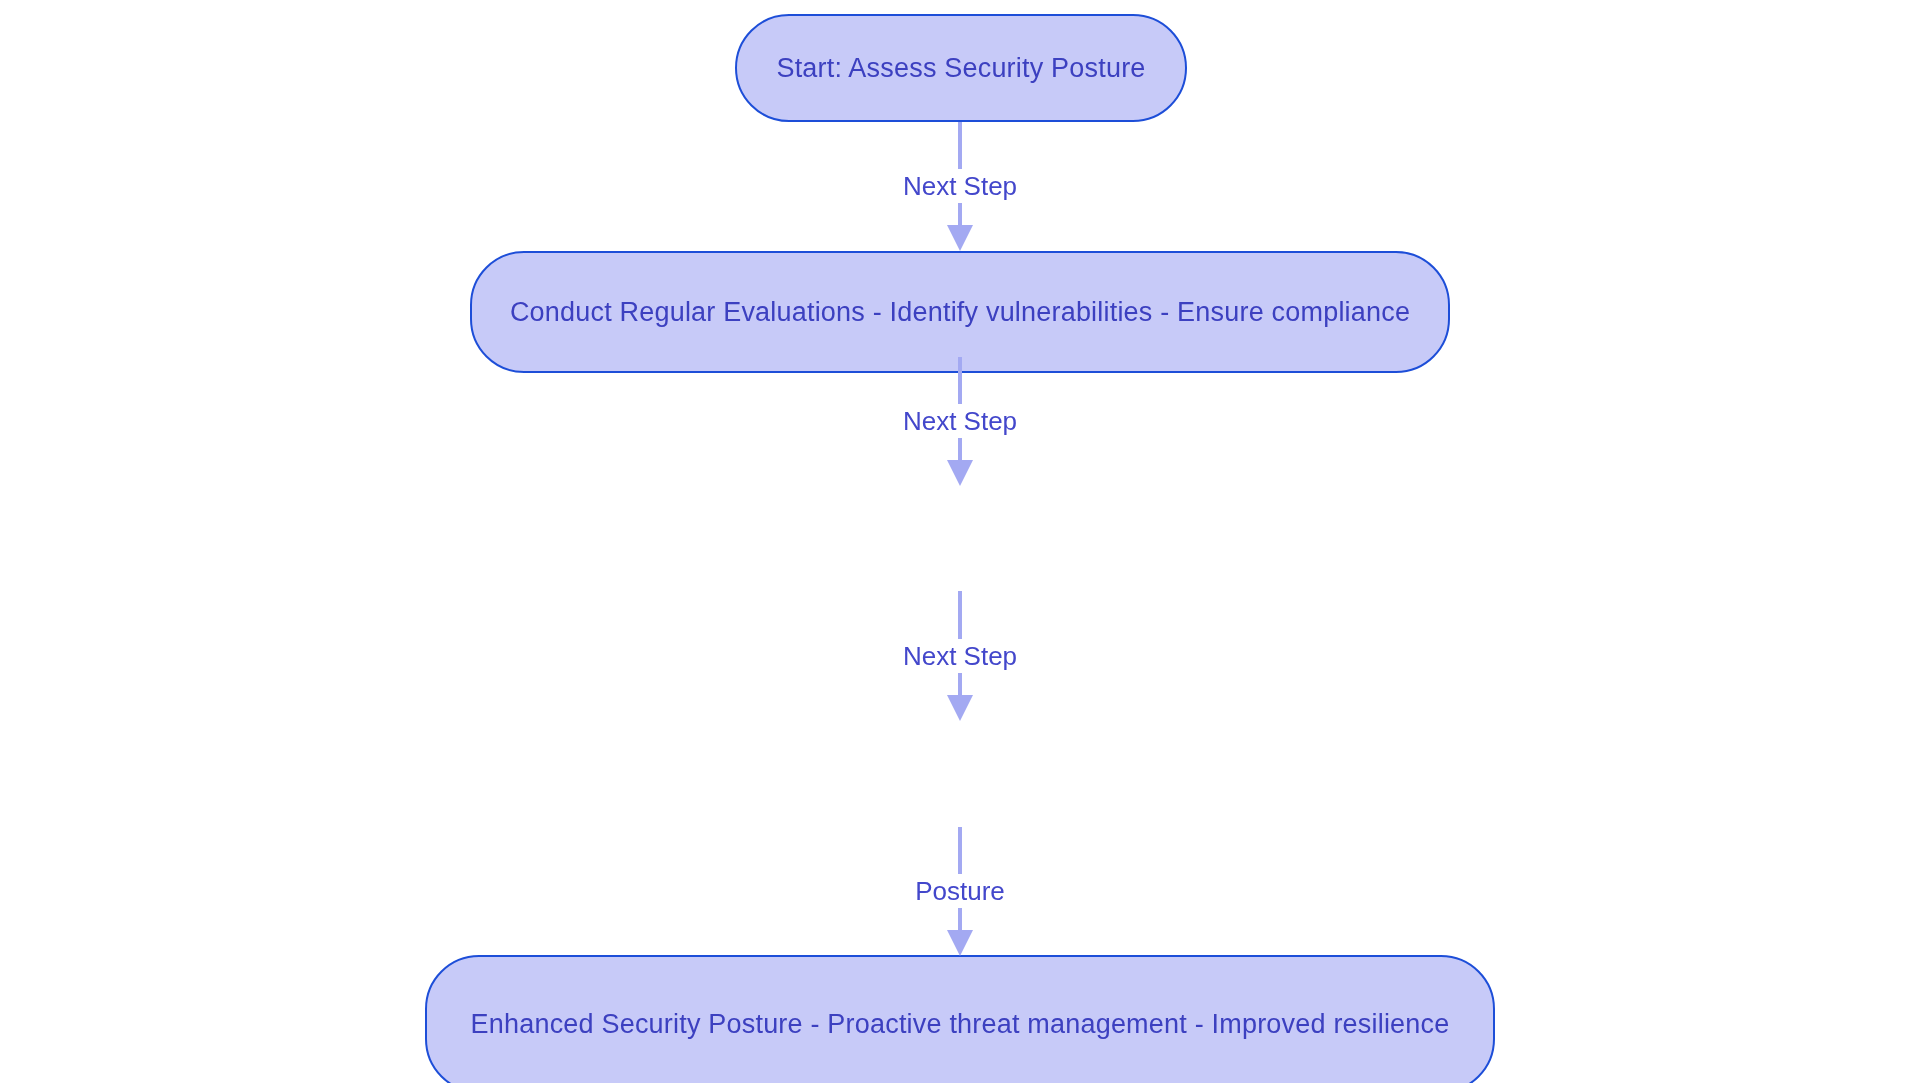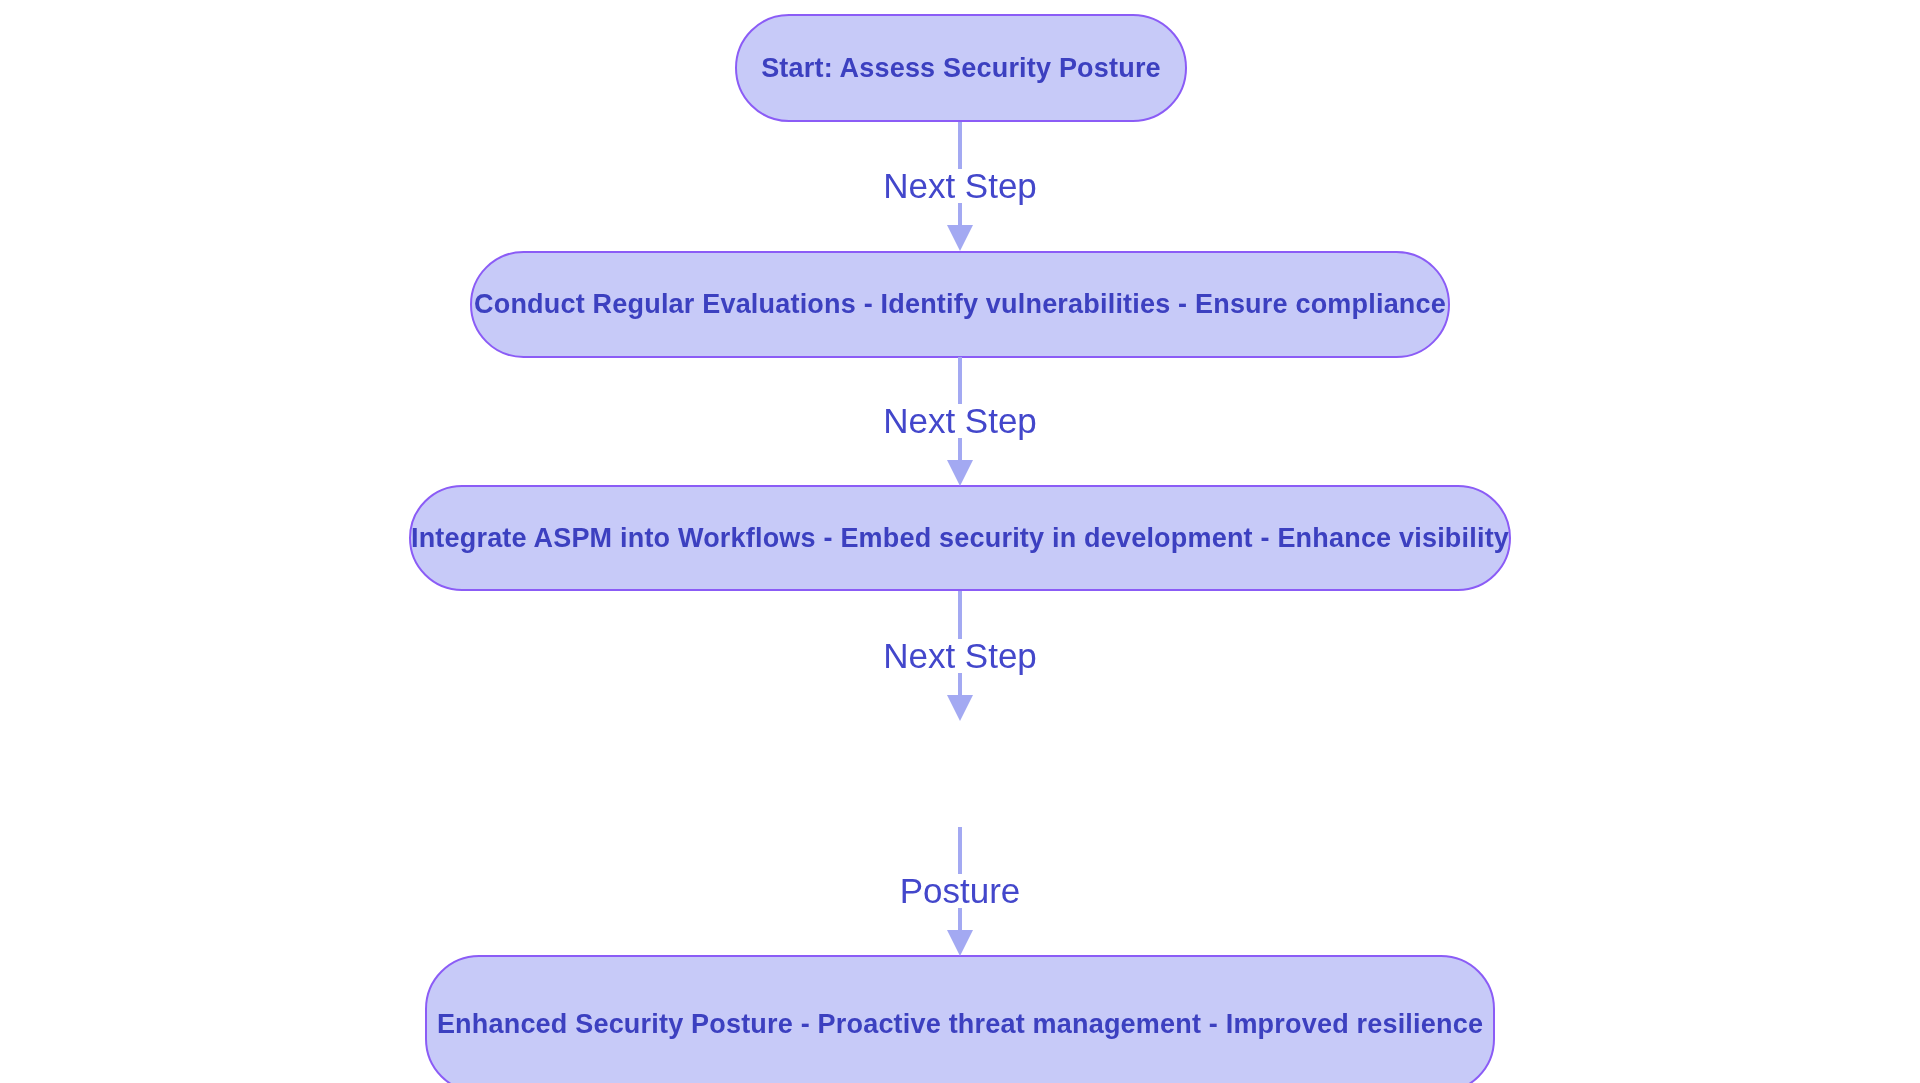--- a/index.html
+++ b/index.html
@@ -7,34 +7,33 @@
     position:relative;
     width:1920px; height:1083px;
     background:#ffffff;
     font-family:"Liberation Sans", sans-serif;
     overflow:hidden;
   }
   .node {
     position:absolute;
     box-sizing:border-box;
     background:#c7caf8;
-    border:2px solid #8b5cf6;
+    border:2px solid #1d4ed8;
     border-radius:54px;
     color:#3c40c0;
     font-size:27px;
     letter-spacing:0.2px;
     display:flex;
     align-items:center;
     justify-content:center;
     text-align:center;
     white-space:nowrap;
-    font-weight:bold;
   }
   .n1 { left:735px; top:14px;  width:452px;  height:108px; }
-  .n2 { left:470px; top:251px; width:980px;  height:107px; }
+  .n2 { left:470px; top:251px; width:980px;  height:122px; }
   .n3 { left:409px; top:485px; width:1102px; height:106px; }
   .n4 { left:391px; top:720px; width:1138px; height:107px; }
   .n5 { left:425px; top:955px; width:1070px; height:138px; }
 
   .edge-line {
     position:absolute;
     left:958px;
     width:4px;
     background:#a3a9f2;
   }
@@ -56,42 +55,39 @@
   .a3 { top:695px; }
   .a4 { top:930px; }
 
   .edge-label {
     position:absolute;
     left:960px;
     transform:translateX(-50%);
     background:#ffffff;
     padding:0 6px;
     color:#4347cb;
-    font-size:35px;
+    font-size:26px;
     line-height:34px;
     white-space:nowrap;
   }
   .l1 { top:169px; }
   .l2 { top:404px; }
   .l3 { top:639px; }
   .l4 { top:874px; }
 </style>
 </head>
 <body>
 
 <div id="canvas">
 
   <div class="node n1">
     <span>Start: Assess Security Posture</span>
   </div>
   <div class="node n2">
     <span>Conduct Regular Evaluations - Identify vulnerabilities - Ensure compliance</span>
-  </div>
-  <div class="node n3">
-    <span>Integrate ASPM into Workflows - Embed security in development - Enhance visibility</span>
   </div>
   <div class="node n5">
     <span>Enhanced Security Posture - Proactive threat management - Improved resilience</span>
   </div>
 
   <div class="edge-line e1"></div>
   <div class="arrow-head a1"></div>
   <span class="edge-label l1">Next Step</span>
 
   <div class="edge-line e2"></div>

